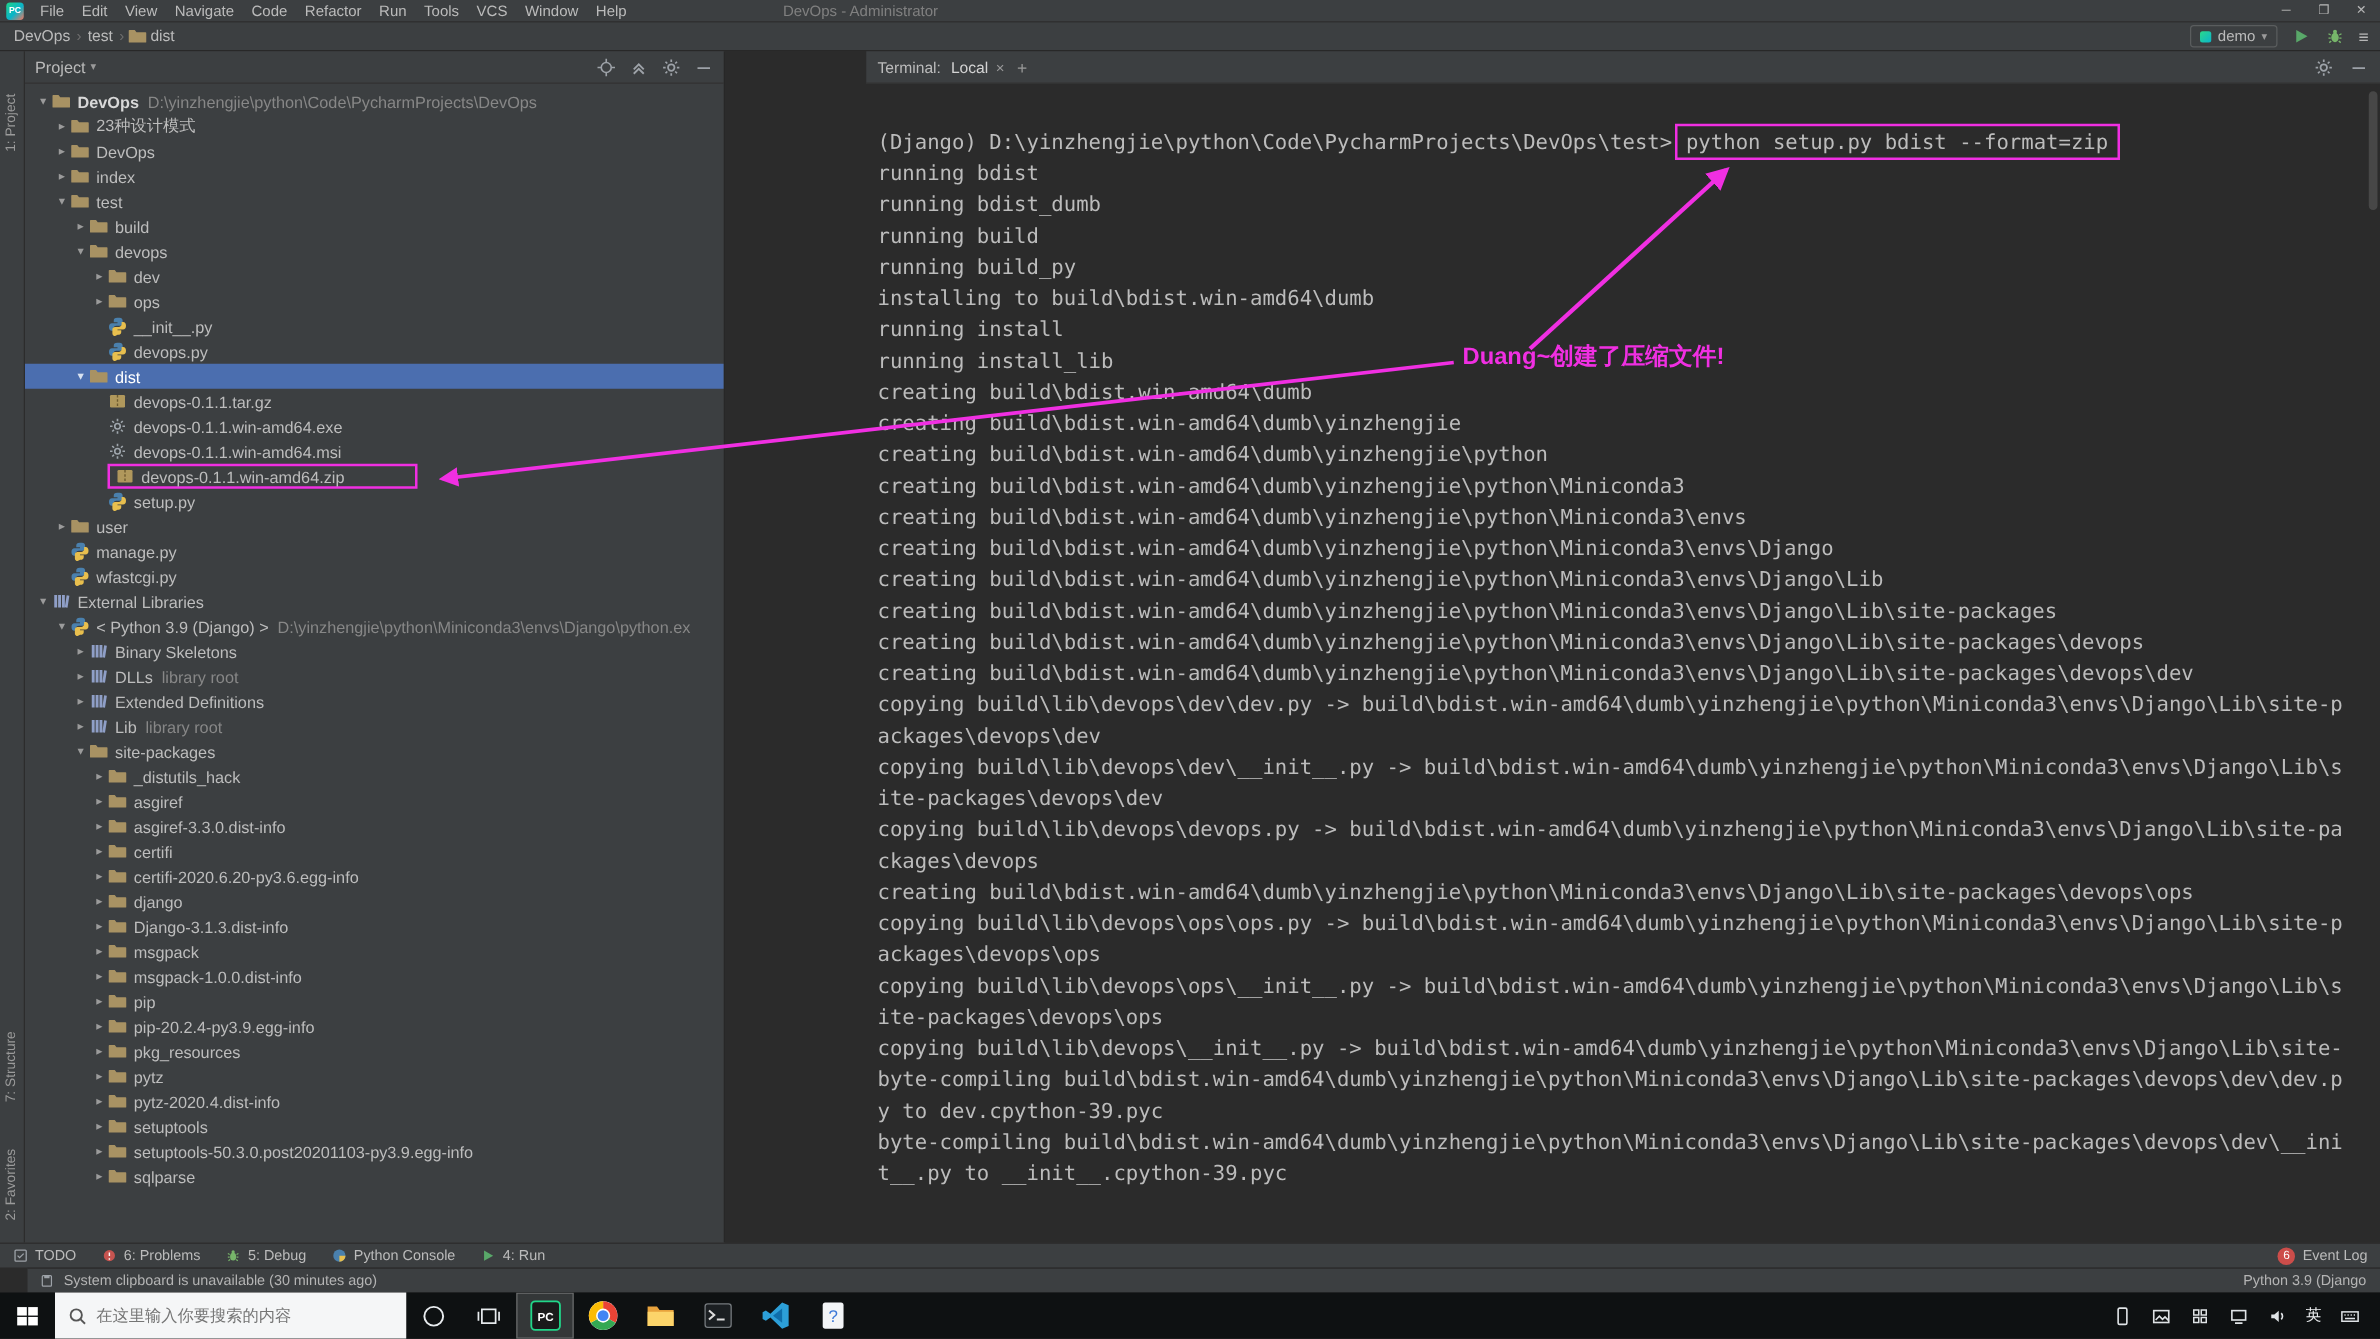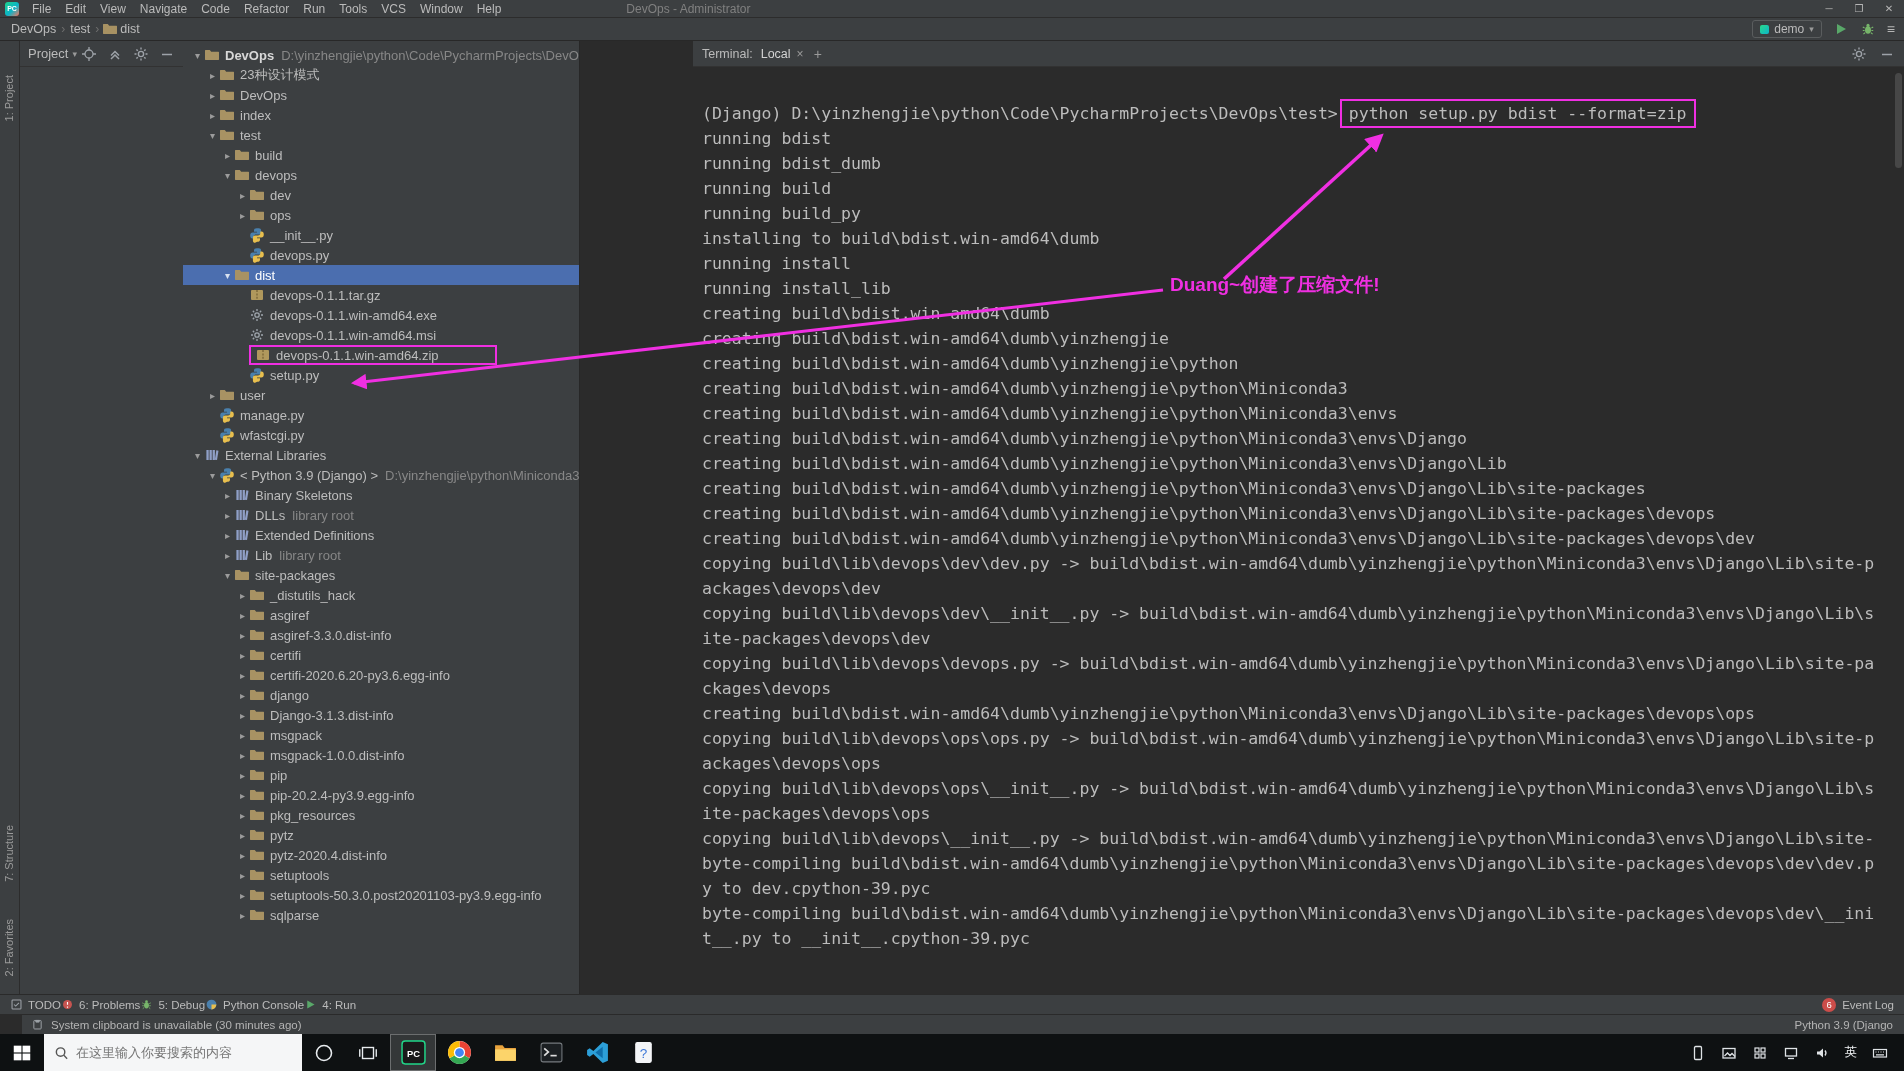--- a/index.html
+++ b/index.html
@@ -26,21 +26,21 @@
   .hamburger { color:#b6b6b6; font-size:14px; }
 
   
   .main { display:flex; height:953px; position:relative; }
   .left-strip { width:20px; background:#3c3f41; border-right:1px solid #2c2c2c; position:relative; flex:none; }
   .vlabel { position:absolute; left:3px; writing-mode:vertical-rl; transform:rotate(180deg); font-size:11px; color:#9b9b9b; white-space:nowrap; }
   .vl-project { top:34px; }
   .vl-structure { bottom:112px; }
   .vl-favorites { bottom:18px; }
 
-  .project-panel { width:560px; flex:none; background:#3c3f41; display:flex; flex-direction:row; border-right:1px solid #272727; }
+  .project-panel { width:560px; flex:none; background:#3c3f41; display:flex; flex-direction:column; border-right:1px solid #272727; }
   .panel-header { height:26px; flex:none; display:flex; align-items:center; gap:4px; padding:0 8px; font-size:13px; border-bottom:1px solid #323232; color:#bbbbbb; }
   .ph-icons { margin-left:auto; display:flex; gap:10px; align-items:center; }
   .tree { flex:1; overflow:hidden; padding-top:4px; font-size:13px; }
   .trow { height:20px; display:flex; align-items:center; white-space:nowrap; color:#bdbdbd; }
   .trow.sel { background:#4b6eaf; color:#ffffff; }
   .chev { width:13px; flex:none; text-align:center; color:#9b9b9b; font-size:10px; }
   .trow.sel .chev { color:#d8e2f0; }
   .ticon { width:16px; height:16px; flex:none; margin-right:5px; display:inline-flex; }
   .tlabel.bold { font-weight:bold; color:#d8d8d8; }
   .sub { color:#878787; margin-left:7px; }
@@ -65,21 +65,21 @@
   .bt-right { margin-left:auto; display:flex; align-items:center; gap:6px; }
   .badge { width:14px; height:14px; border-radius:50%; background:#cc4d4a; color:#fff; font-size:9.5px; display:flex; align-items:center; justify-content:center; }
   .statusbar { height:20px; background:#3c3f41; border-top:1px solid #2a2a2a; display:flex; align-items:center; gap:7px; padding:0 9px; font-size:11.5px; color:#b4b4b4;margin-left:22px; }
   .sb-right { margin-left:auto; padding-right:2px; }
 
   
   .taskbar { height:37px; background:#0e1112; display:flex; align-items:stretch; }
   .tb-btn { width:44px; display:flex; align-items:center; justify-content:center; flex:none; }
   .icon22 { width:22px; height:22px; display:inline-flex; }
   .icon24 { width:25px; height:25px; display:inline-flex; }
-  .tsearch { width:258px; flex:none; background:#f5f6f7; display:flex; align-items:center; gap:7px; padding:0 10px; }
+  .tsearch { width:281px; flex:none; background:#f5f6f7; display:flex; align-items:center; gap:7px; padding:0 10px; }
   .tsearch input { border:none; outline:none; background:transparent; font-size:13px; color:#4f4f4f; width:230px; font-family:"Liberation Sans","DejaVu Sans",sans-serif; }
   .apps { display:flex; }
   .app { width:46px; display:flex; align-items:center; justify-content:center; }
   .app.active { background:rgba(255,255,255,.16); box-shadow:inset 0 0 0 1px rgba(255,255,255,.28); }
   .tray { margin-left:auto; display:flex; align-items:center; gap:15px; padding-right:16px; }
   .tray-ic { width:16px; height:16px; display:inline-flex; }
   .lang { color:#eceff1; font-size:12.5px; }
 
   
   #overlay { position:absolute; left:0; top:0; pointer-events:none; z-index:60; }
@@ -692,21 +692,21 @@
         <div class="tline">byte-compiling build\bdist.win-amd64\dumb\yinzhengjie\python\Miniconda3\envs\Django\Lib\site-packages\devops\dev\dev.p</div>
         <div class="tline">y to dev.cpython-39.pyc</div>
         <div class="tline">byte-compiling build\bdist.win-amd64\dumb\yinzhengjie\python\Miniconda3\envs\Django\Lib\site-packages\devops\dev\__ini</div>
         <div class="tline">t__.py to __init__.cpython-39.pyc</div>
       </div>
     <div class="vscroll"></div>
   </div>
 </div>
 
 <div class="bottom-toolbar">
-  <span id="btItems" style="display:flex;align-items:center">
+  <span id="btItems" style="display:flex;gap:20px;align-items:center">
       <span class="bt-item">
         <span class="icon13">
           <svg viewBox="0 0 16 16" width="100%" height="100%">
             <g fill="none" stroke="#9da2a8" stroke-width="1.3">
               <rect x="2.5" y="2.5" width="11" height="11" rx="1"></rect>
               <path d="M5 8l2 2 4-4"></path>
             </g>
           </svg>
         </span>
         <span>TODO</span>

